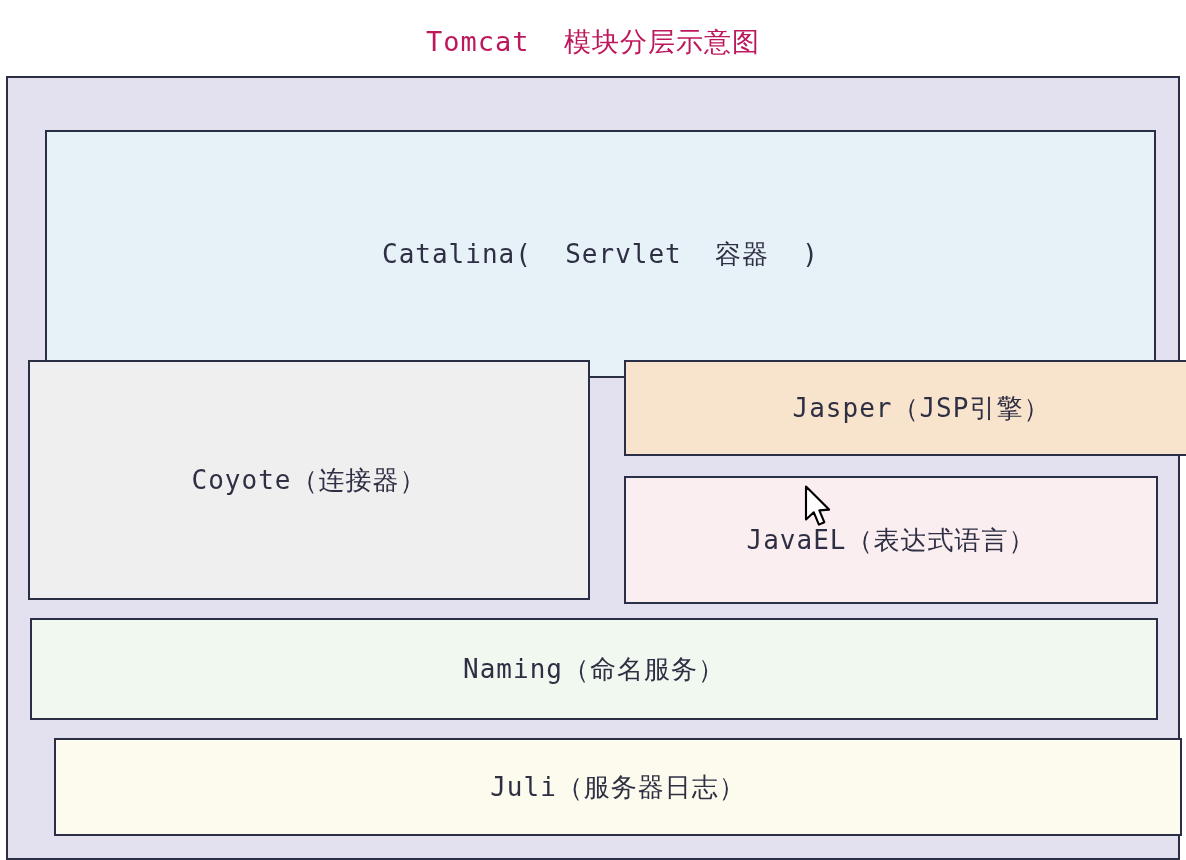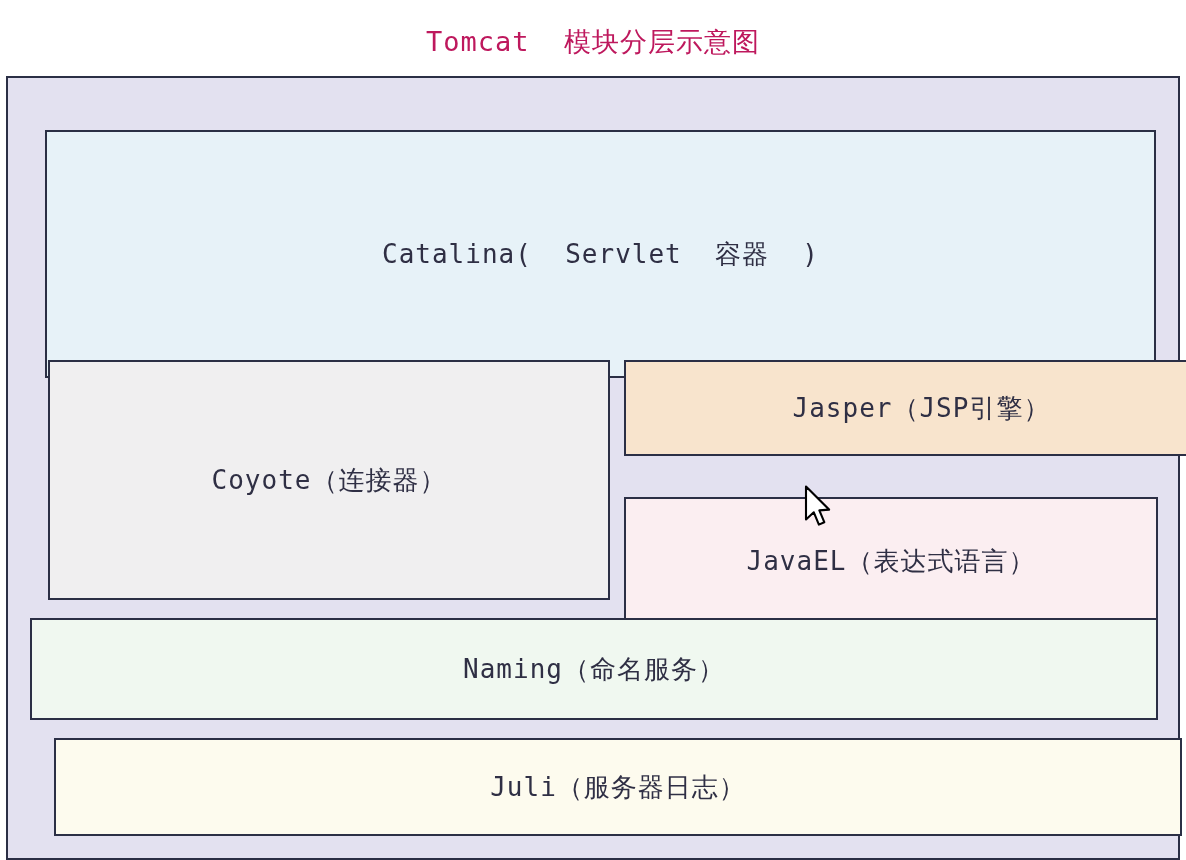--- a/index.html
+++ b/index.html
@@ -64,38 +64,38 @@
   #box-catalina {
     left: 37px;
     top: 12px;
     width: 1111px;
     height: 248px;
     background: #e7f2f8;
     margin-top: 40px;
   }
 
   #box-coyote {
-    left: 40px;
+    left: 20px;
     top: 282px;
     width: 562px;
     height: 240px;
     background: #f0eff0;
   }
 
   #box-jasper {
     left: 616px;
     top: 282px;
     width: 595px;
     height: 96px;
     background: #f8e4cd;
   }
 
   #box-javael {
     left: 616px;
-    top: 419px;
+    top: 398px;
     width: 534px;
     height: 128px;
     background: #fbeef1;
   }
 
   #box-naming {
     left: 22px;
     top: 540px;
     width: 1128px;
     height: 102px;

